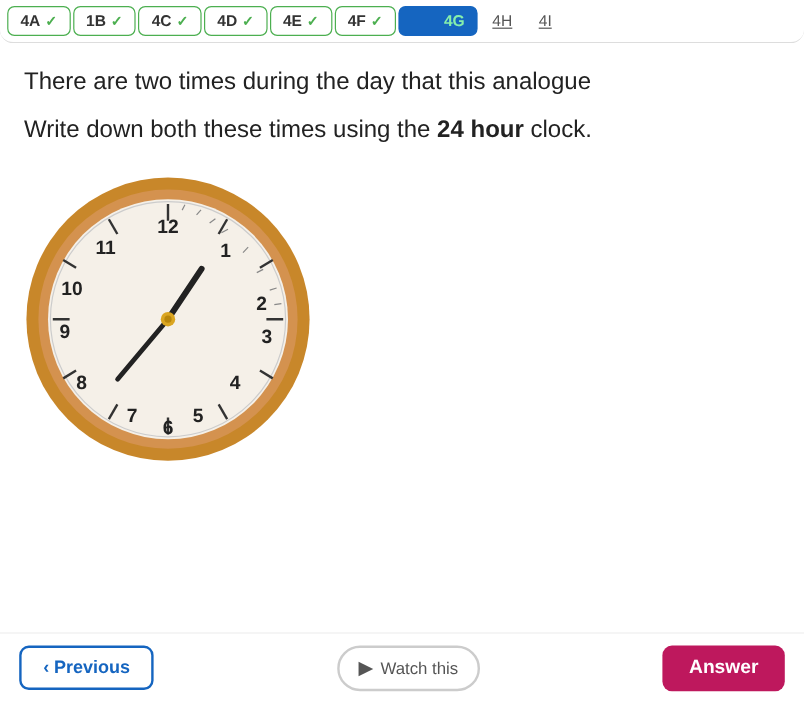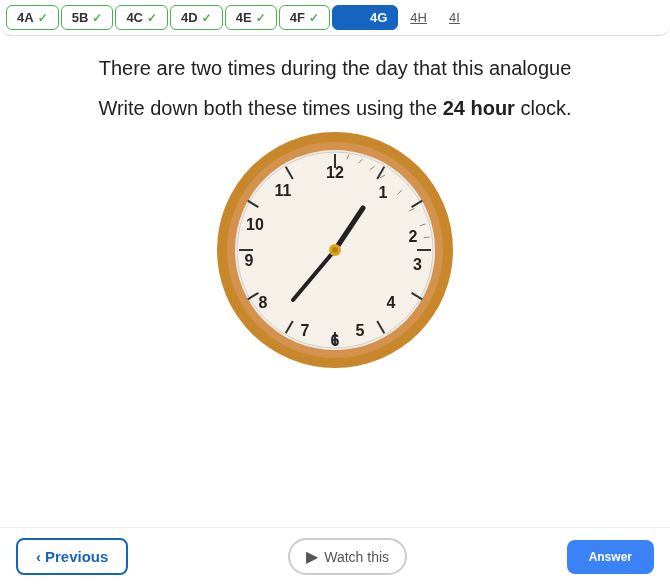--- a/index.html
+++ b/index.html
@@ -34,50 +34,51 @@
       color: #333;
       cursor: pointer;
       background: #fff;
     }
     .nav-tab .check {
       color: #4CAF50;
       font-size: 12px;
     }
     .nav-tab.active {
       background: #1565C0;
-      color: #ffffff;
+      color: #86efac;
       border-color: #1565C0;
       padding-left: 37px;
     }
     .nav-tab.inactive {
       border: none;
       color: #555;
       font-weight: 500;
       text-decoration: underline;
     }
 
     
     .main-content {
       display: flex;
       flex-direction: column;
-      align-items: center;
+      align-items: flex-start;
       padding: 18px 20px 10px;
     }
     .question-text {
       font-size: 20px;
       text-align: center;
       color: #222;
       line-height: 1.4;
       margin-bottom: 12px;
     }
     .instruction-text {
       font-size: 20px;
       text-align: center;
       color: #222;
       line-height: 1.4;
+      margin-bottom: 16px;
     }
     .instruction-text strong {
       font-weight: 900;
     }
 
     
     .clock-container {
       display: flex;
       justify-content: center;
       align-items: center;
@@ -120,40 +121,40 @@
       gap: 6px;
       background: #fff;
       border: 2px solid #ccc;
       border-radius: 20px;
       color: #555;
       font-size: 14px;
       padding: 7px 16px;
       cursor: pointer;
     }
     .answer-btn {
-      background: #3b82f6;
+      background: #be185d;
       color: #fff;
       border: none;
       border-radius: 8px;
-      font-size: 12px;
+      font-size: 16px;
       font-weight: 700;
       padding: 10px 22px;
       cursor: pointer;
     }
   </style>
 </head>
 <body>
 
 <div class="top-nav">
   <div class="nav-tab">
     <span>4A</span>
     <span class="check">✓</span>
   </div>
   <div class="nav-tab">
-    <span>5B</span>
+    <span>1B</span>
     <span class="check">✓</span>
   </div>
   <div class="nav-tab">
     <span>4C</span>
     <span class="check">✓</span>
   </div>
   <div class="nav-tab">
     <span>4D</span>
     <span class="check">✓</span>
   </div>

